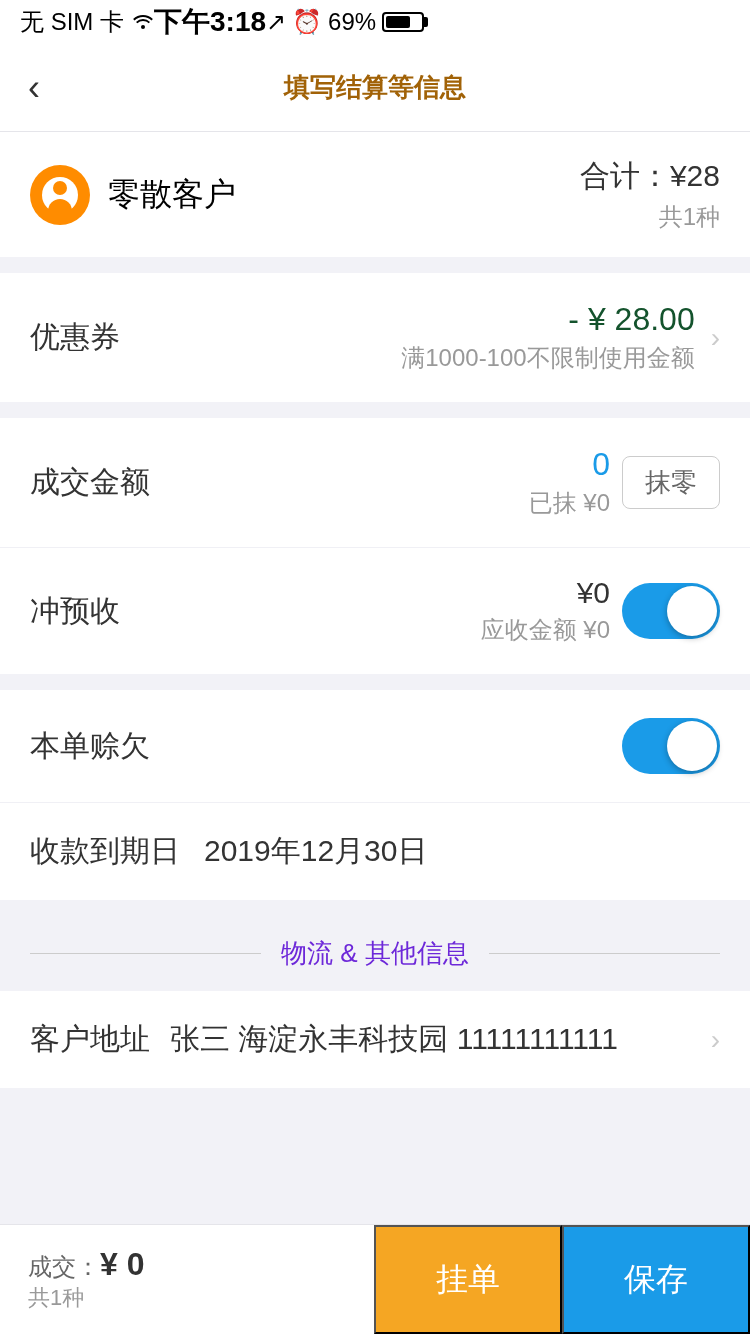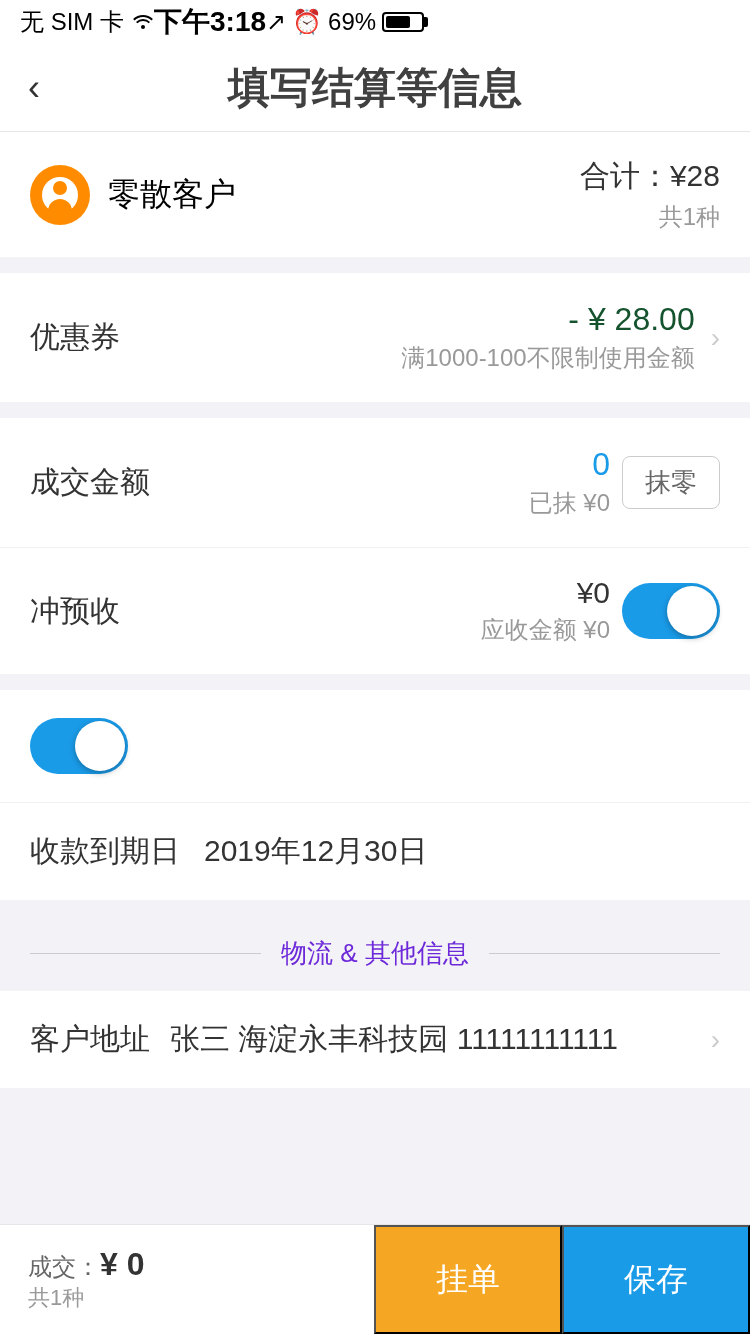--- a/index.html
+++ b/index.html
@@ -65,23 +65,23 @@
       border-bottom: 1px solid #e5e5ea;
     }
     .nav-back {
       position: absolute;
       left: 28px;
       font-size: 36px;
       color: #333;
       cursor: pointer;
     }
     .nav-title {
-      font-size: 42px;
+      font-size: 26px;
       font-weight: 600;
-      color: #404040;
+      color: #a16207;
     }
 
     
     .content {
       background: #f2f2f7;
       padding-bottom: 120px;
     }
 
     .section {
       background: #fff;
@@ -414,20 +414,21 @@
           <div class="toggle-knob"></div>
         </div>
       </div>
     </div>
   </div>
 
   <div class="section-gap"></div>
 
   <div class="section">
     <div class="row-item">
+      <span class="row-label">本单赊欠</span>
       <div class="row-right">
         <div class="toggle">
           <div class="toggle-knob"></div>
         </div>
       </div>
     </div>
 
     <div class="due-date-row">
       <span class="due-date-label">收款到期日</span>
       <span class="due-date-value">2019年12月30日</span>

